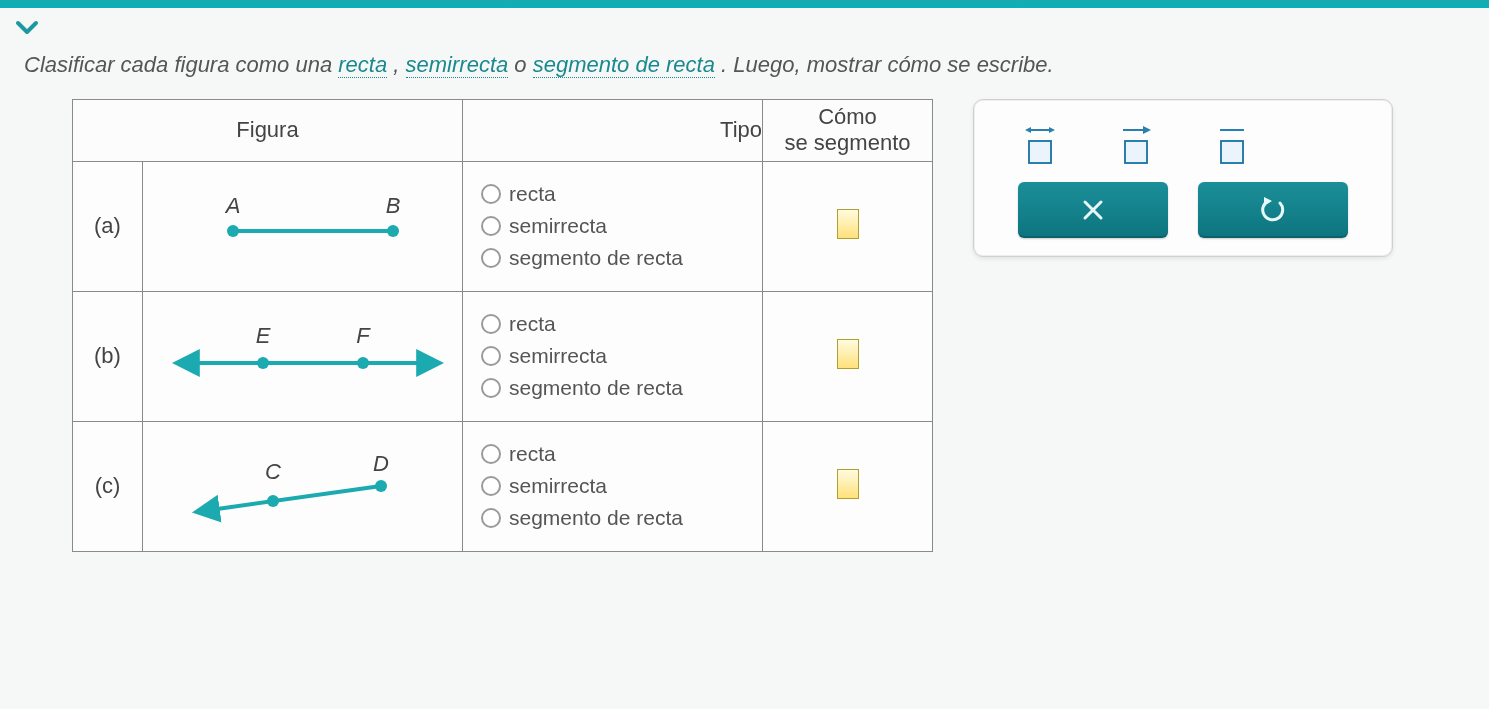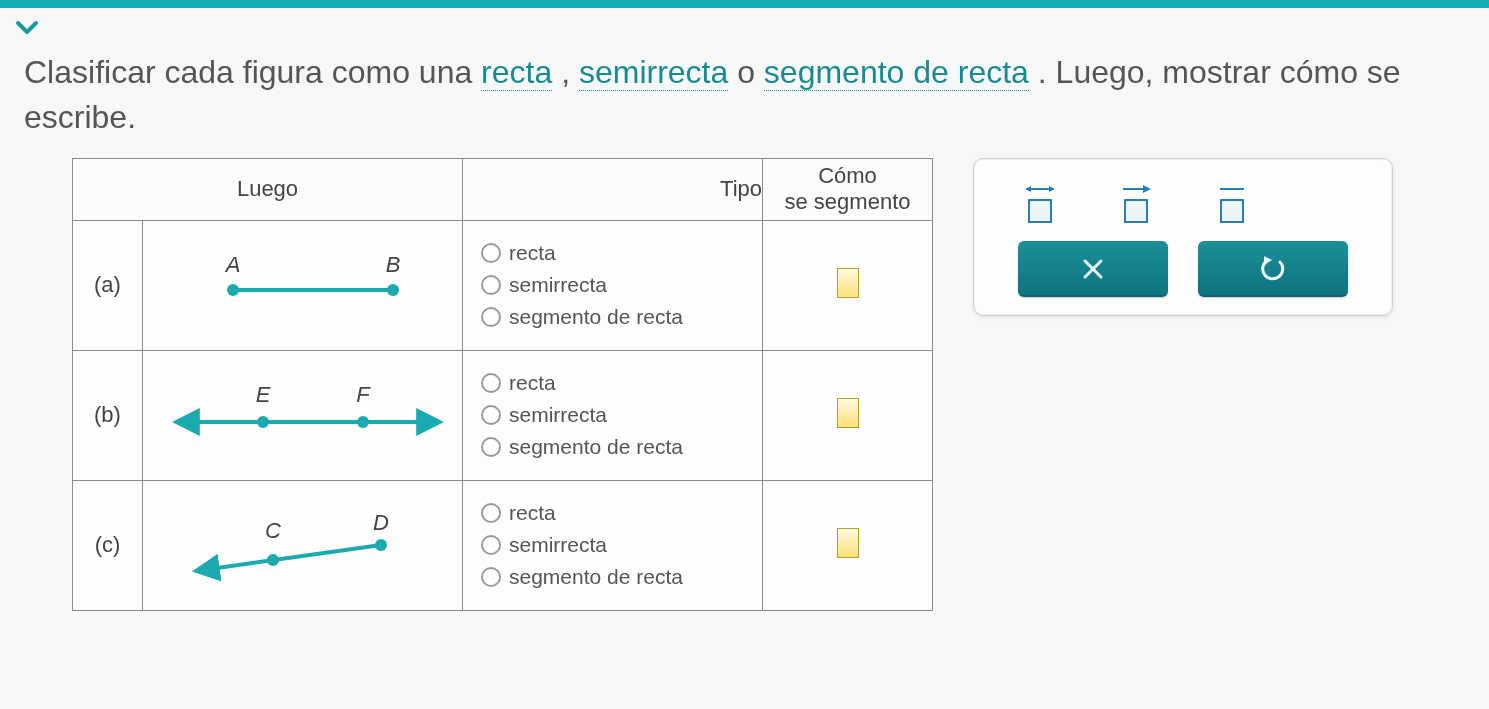--- a/index.html
+++ b/index.html
@@ -20,23 +20,24 @@
   .collapse-btn {
     width: 34px;
     height: 28px;
     display: inline-flex;
     align-items: center;
     justify-content: center;
     cursor: pointer;
   }
   .instruction {
     padding: 8px 20px 18px 24px;
-    font-size: 32px;
+    font-size: 22px;
     color: #555;
     line-height: 1.4;
+    font-style: italic;
   }
   .instruction .term {
     color: #1a8a8f;
     border-bottom: 1px dotted #1a8a8f;
     text-decoration: none;
     cursor: pointer;
   }
   .content-row {
     display: flex;
     gap: 40px;
@@ -150,21 +151,21 @@
   <span> o </span>
   <a class="term">segmento de recta</a>
   <span>. Luego, mostrar cómo se escribe.</span>
 </div>
 
 <div class="content-row">
 
   <table class="main">
     <tbody>
         <tr>
-      <th class="hdr-fig" colspan="2">Luego</th>
+      <th class="hdr-fig" colspan="2">Figura</th>
       <th class="hdr-tipo">Tipo</th>
       <th class="hdr-como">
         <div>Cómo</div>
         <div>se segmento</div>
       </th>
     </tr>
 
     <tr>
       <td class="col-label">(a)</td>
       <td class="col-fig fig-cell">

